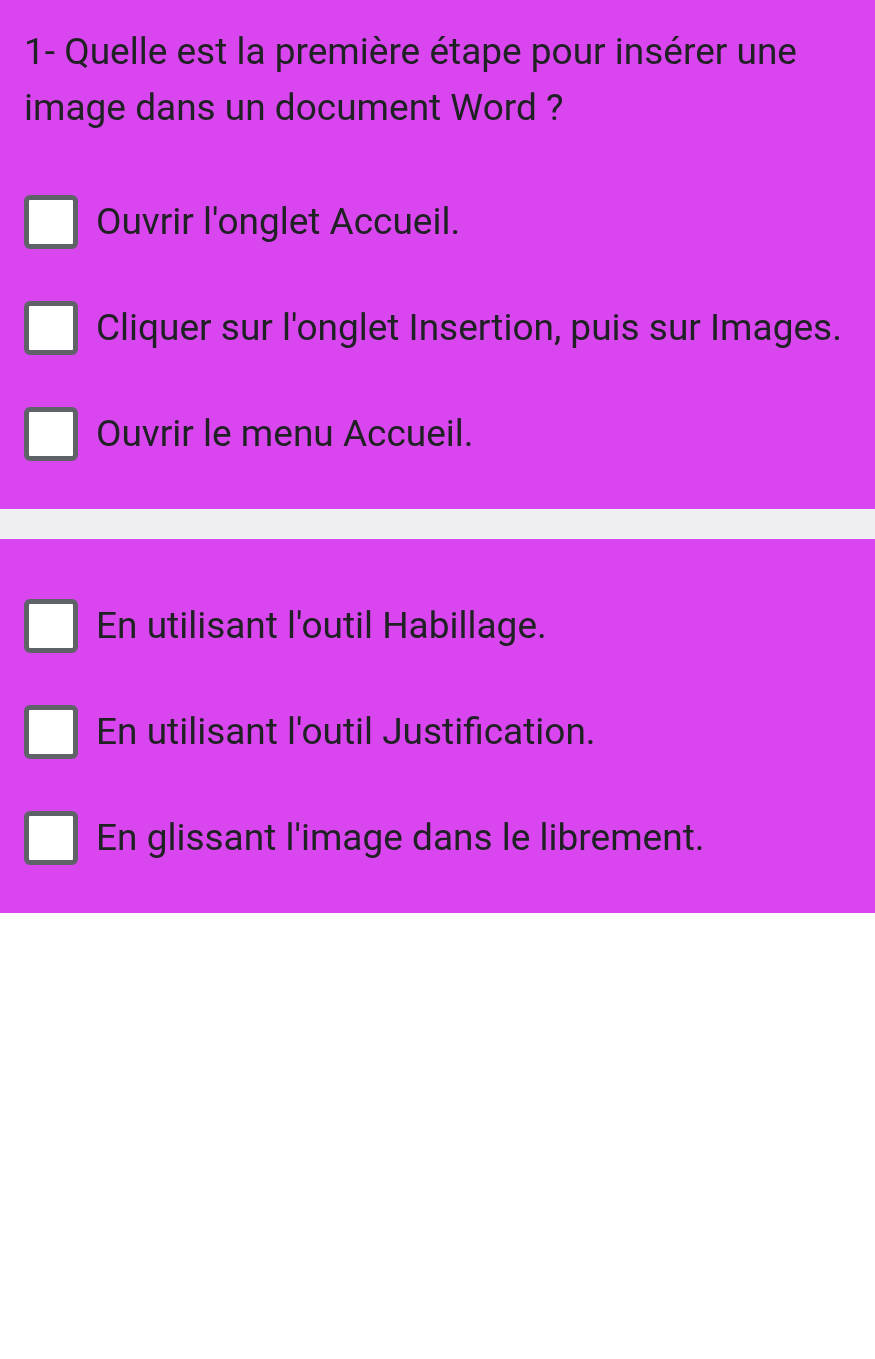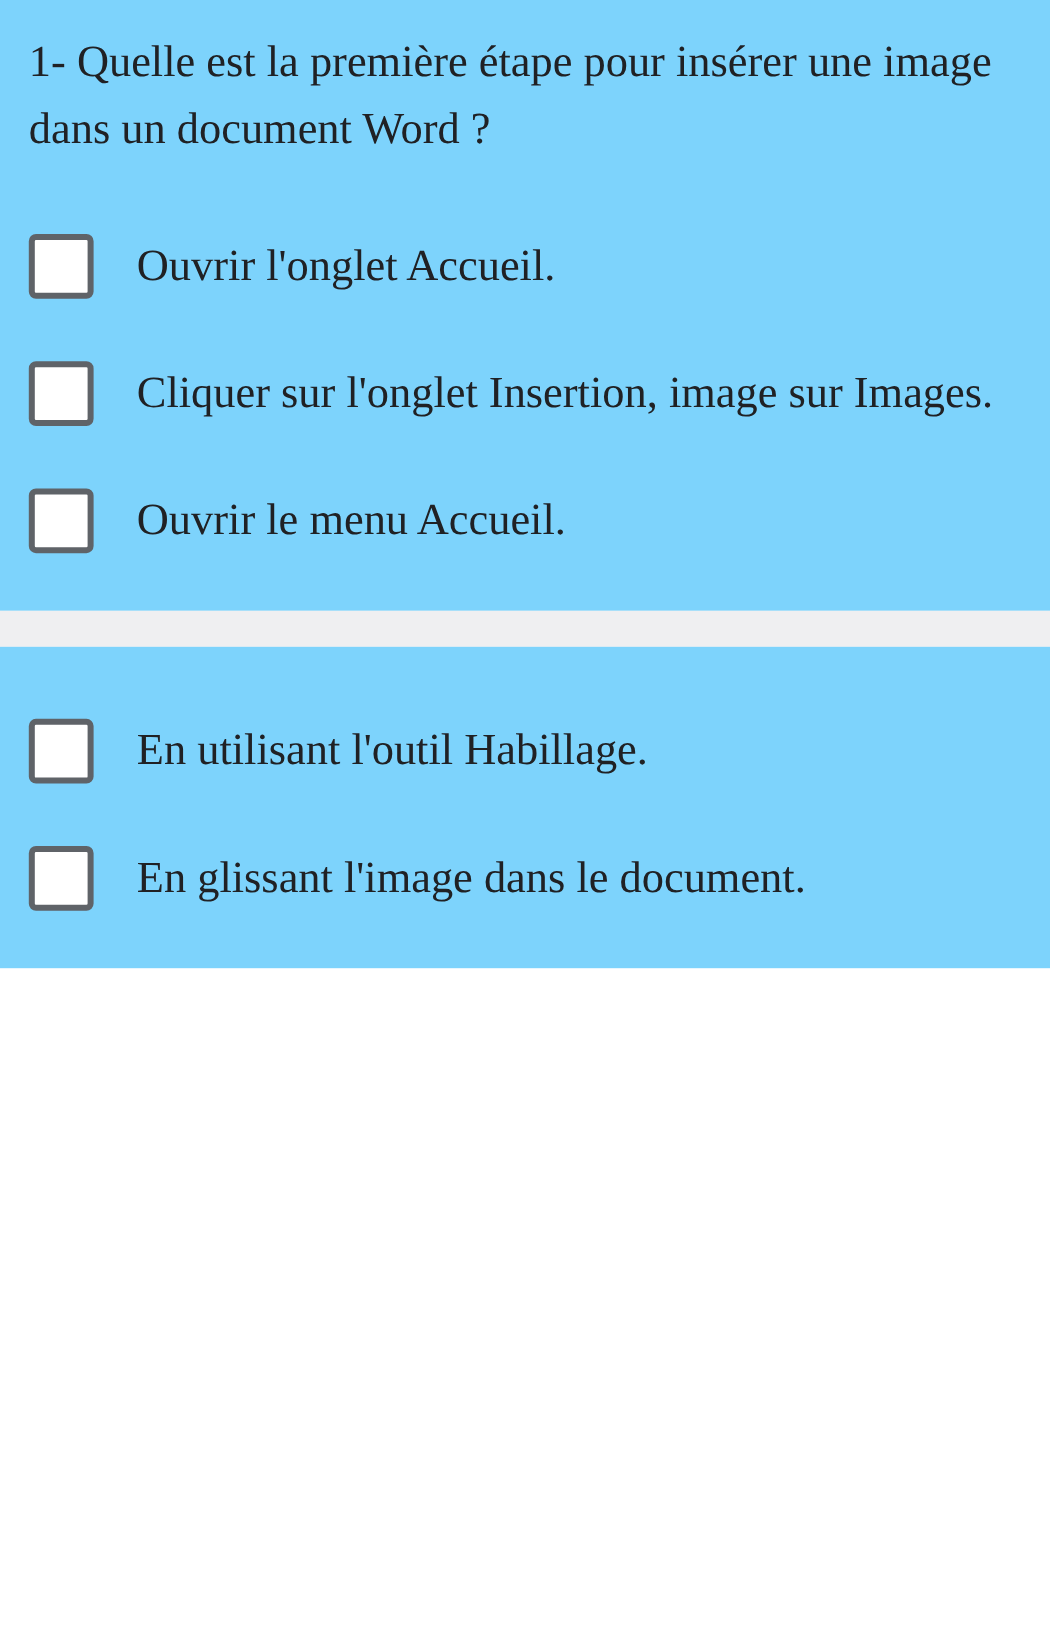--- a/index.html
+++ b/index.html
@@ -7,35 +7,34 @@
       margin: 0;
       padding: 0;
     }
     body {
       font-family: Roboto, Arial, sans-serif;
       background: #ffffff;
       width: 875px;
       color: #202124;
     }
     .question-block {
-      background: #7dd3fc;
+      background: #d946ef;
       padding: 24px 24px 48px 24px;
-      font-family: Liberation Serif, serif;
     }
     .question-title {
       font-size: 37px;
       line-height: 1.5;
       color: #202124;
       font-weight: 400;
       margin-bottom: 60px;
     }
     .option-row {
       display: flex;
       align-items: center;
-      gap: 36px;
+      gap: 18px;
       margin-bottom: 52px;
     }
     .option-row:last-child {
       margin-bottom: 0;
     }
     .checkbox {
       width: 54px;
       height: 54px;
       border: 5px solid #5f6368;
       border-radius: 6px;
@@ -59,32 +58,36 @@
 <body>
 
 <div class="question-block">
   <div class="question-title">1- Quelle est la première étape pour insérer une image dans un document Word ?</div>
   <div class="option-row">
     <div class="checkbox"></div>
     <div class="option-label">Ouvrir l'onglet Accueil.</div>
   </div>
   <div class="option-row">
     <div class="checkbox"></div>
-    <div class="option-label">Cliquer sur l'onglet Insertion, image sur Images.</div>
+    <div class="option-label">Cliquer sur l'onglet Insertion, puis sur Images.</div>
   </div>
   <div class="option-row">
     <div class="checkbox"></div>
     <div class="option-label">Ouvrir le menu Accueil.</div>
   </div>
 </div>
 
 <div class="divider"></div>
 
 <div class="question-block" style="padding-top:60px;">
   <div class="option-row">
     <div class="checkbox"></div>
     <div class="option-label">En utilisant l'outil Habillage.</div>
   </div>
   <div class="option-row">
     <div class="checkbox"></div>
-    <div class="option-label">En glissant l'image dans le document.</div>
+    <div class="option-label">En utilisant l'outil Justification.</div>
+  </div>
+  <div class="option-row">
+    <div class="checkbox"></div>
+    <div class="option-label">En glissant l'image dans le librement.</div>
   </div>
 </div>
 
 </body></html>

